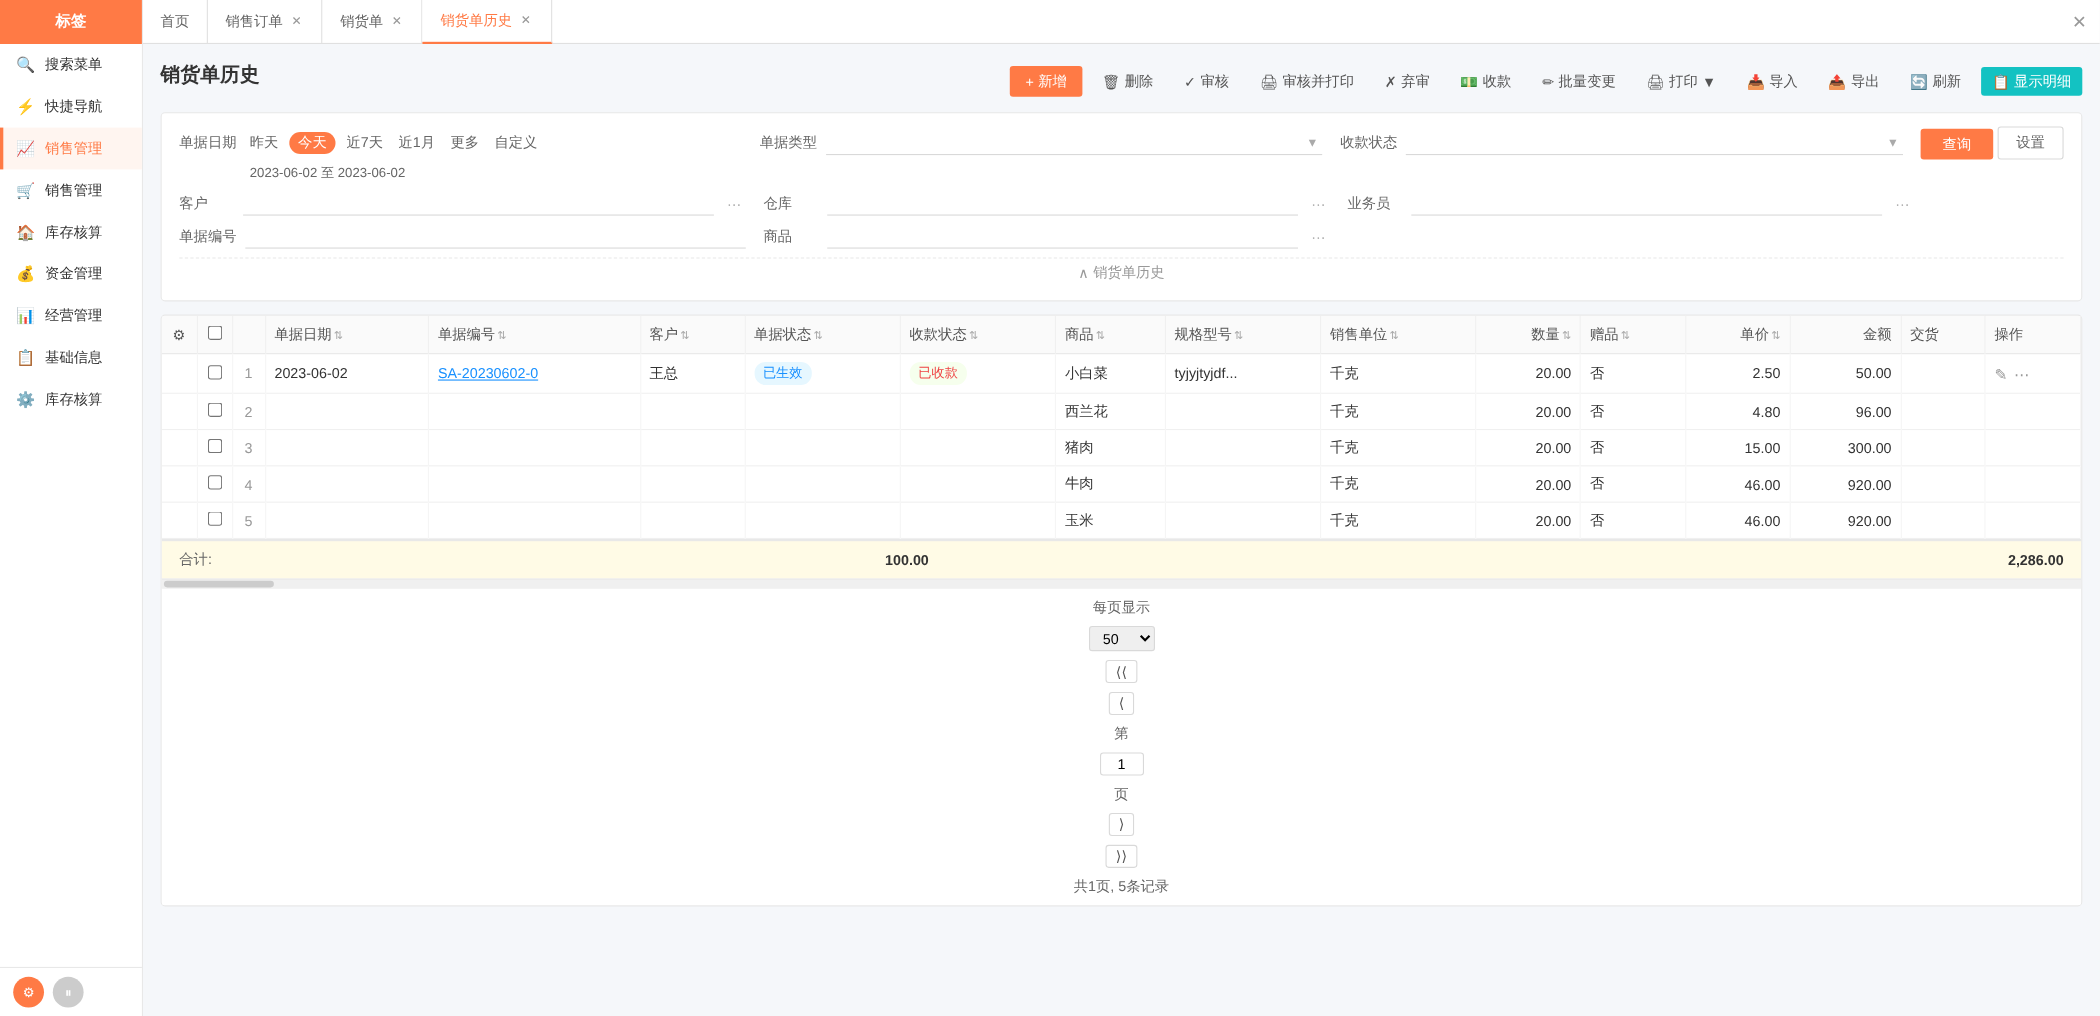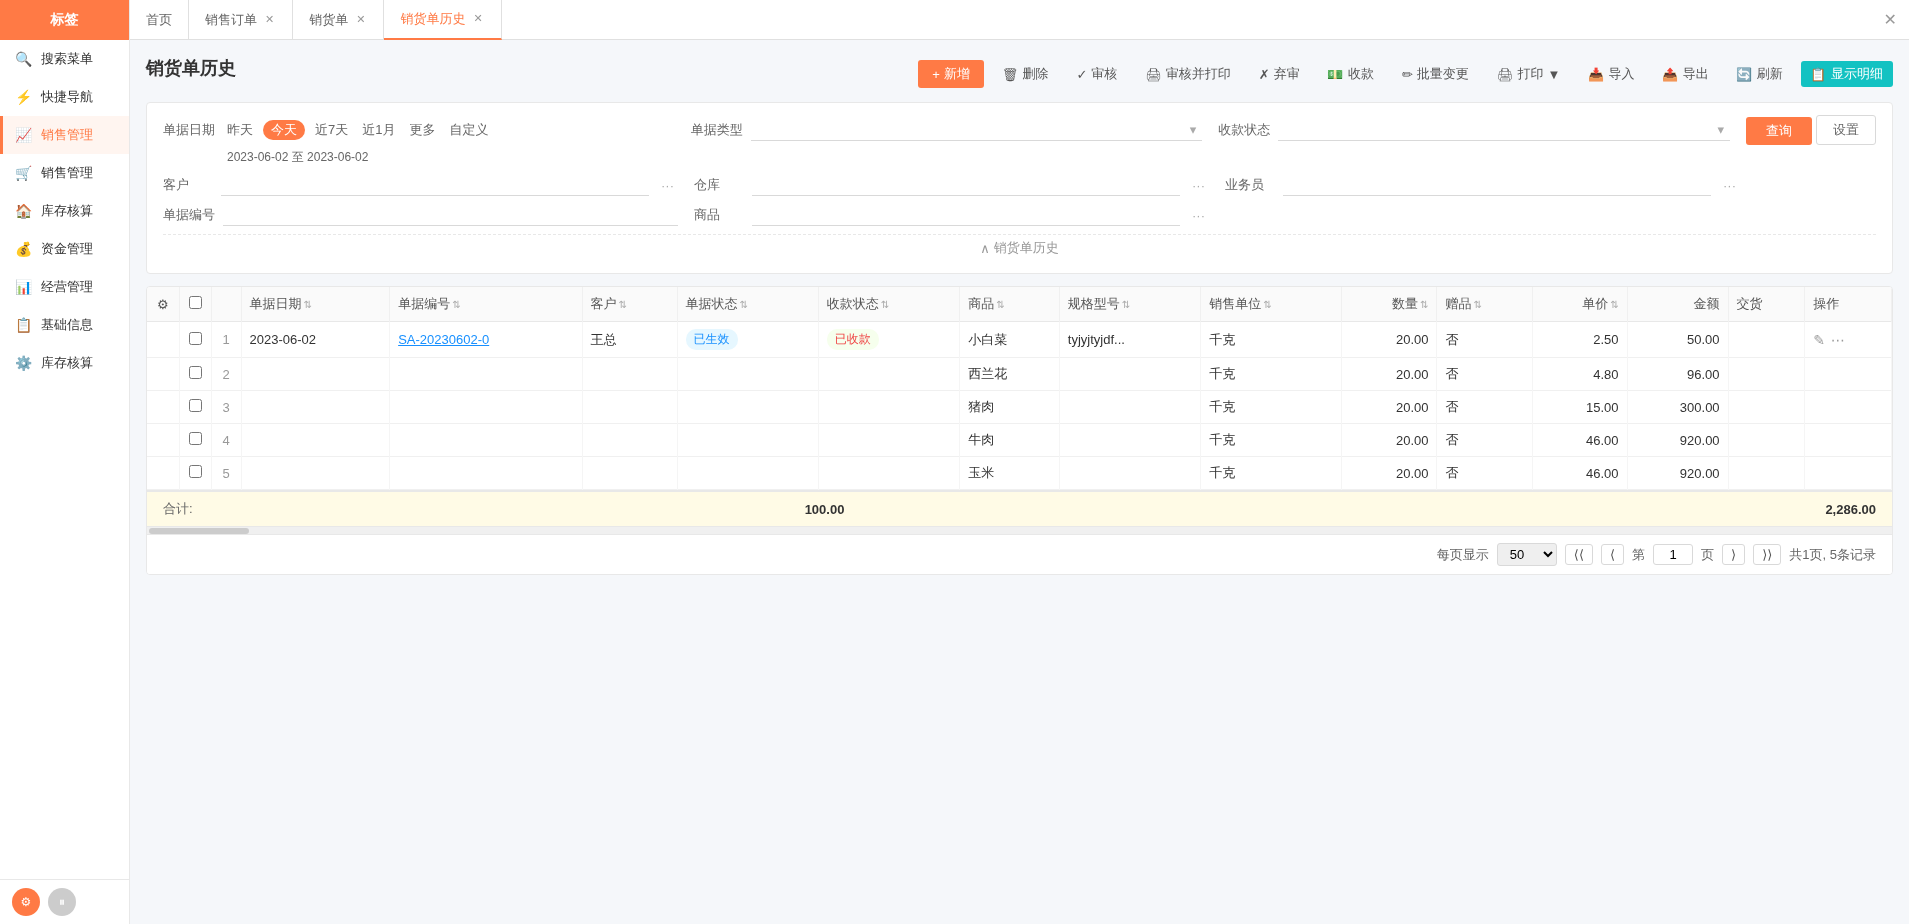--- a/index.html
+++ b/index.html
@@ -324,20 +324,21 @@
     
     .pagination-bar {
       display: flex;
       align-items: center;
       justify-content: flex-end;
       padding: 8px 16px;
       gap: 8px;
       background: #fff;
       border-top: 1px solid #e8e8e8;
       font-size: 13px;
+      flex-direction: column;
     }
     .page-size-label { color: #666; }
     .page-size-select {
       border: 1px solid #d9d9d9;
       border-radius: 3px;
       padding: 2px 8px;
       font-size: 13px;
       outline: none;
     }
     .page-btn {

